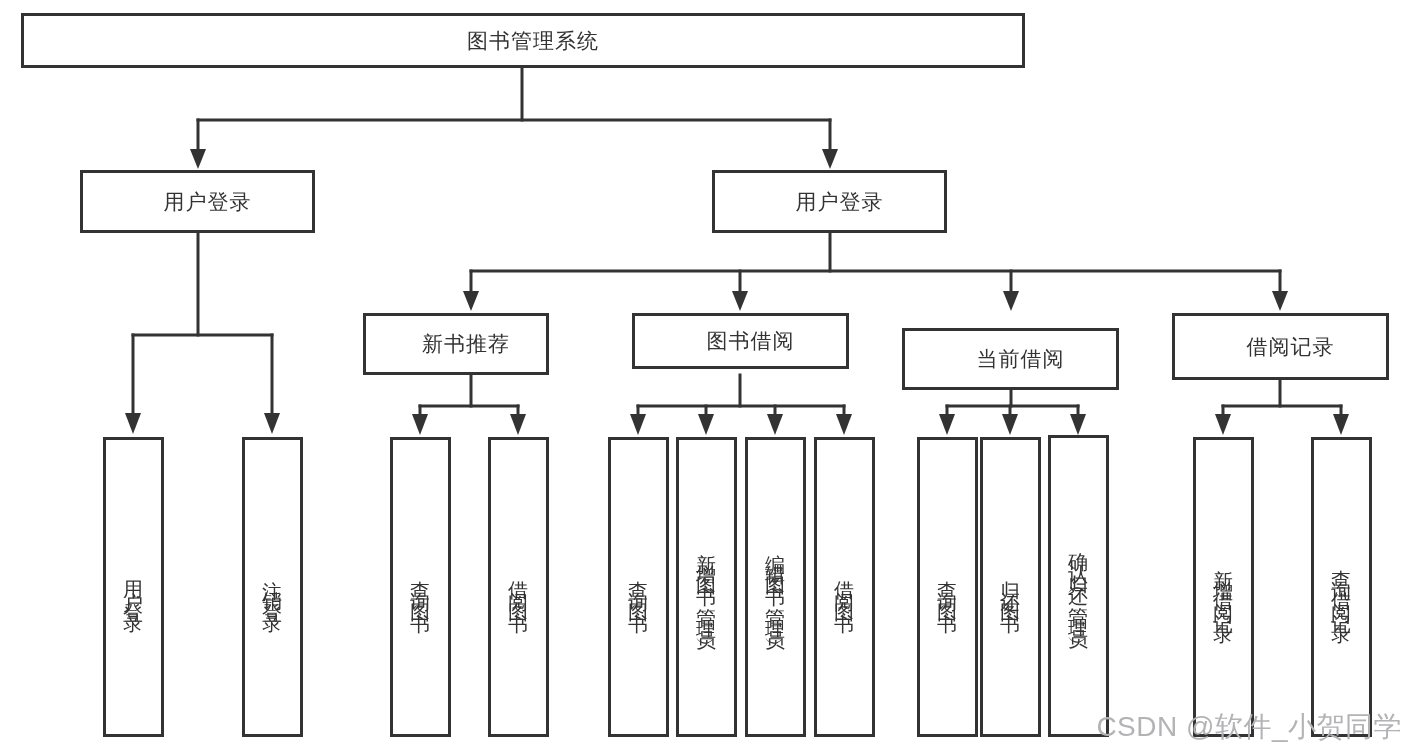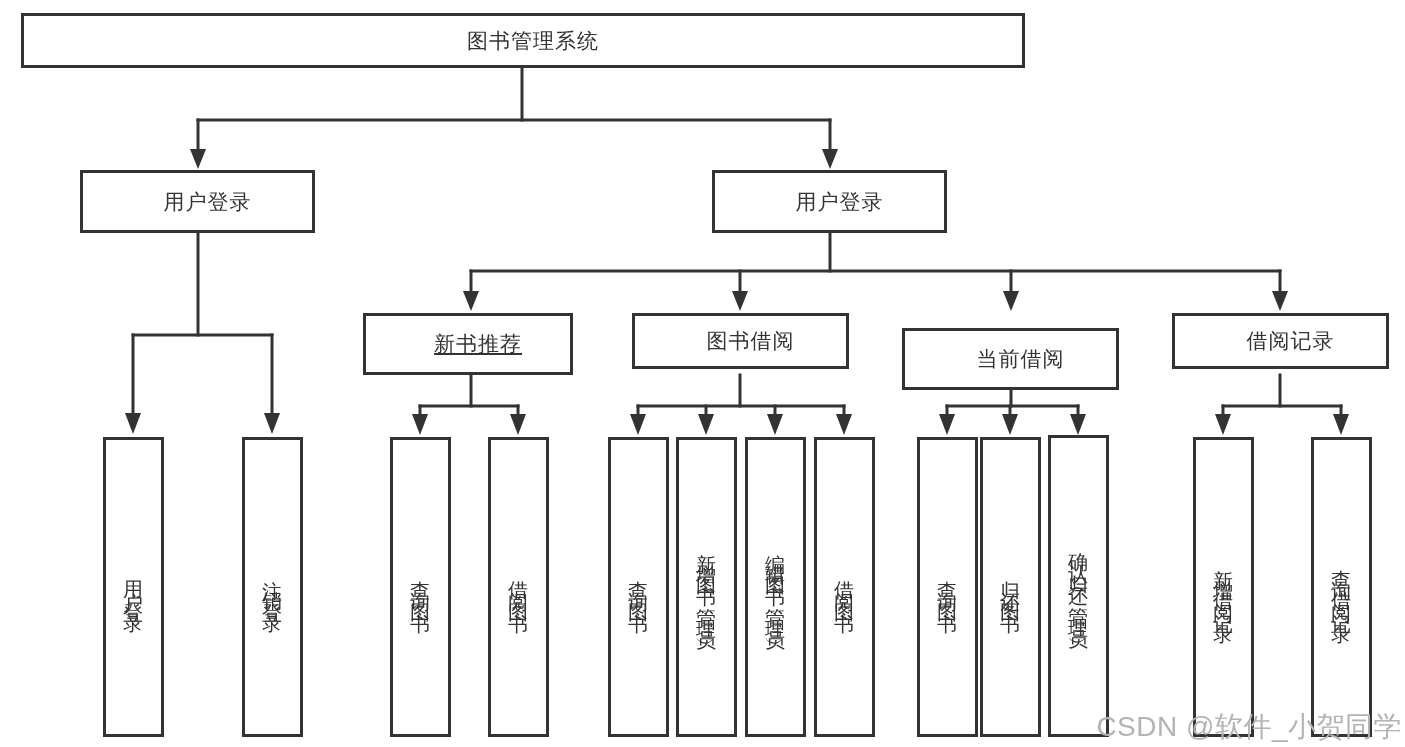--- a/index.html
+++ b/index.html
@@ -136,30 +136,30 @@
     <span>图书管理系统</span>
   </div>
 
   <div class="box box-h" style="left:80px; top:170px; width:235px; height:63px;">
     <span>用户登录</span>
   </div>
   <div class="box box-h" style="left:712px; top:170px; width:235px; height:63px;">
     <span>用户登录</span>
   </div>
 
-  <div class="box box-h" style="left:363px; top:313px; width:210px; height:62px;text-decoration:underline;">
+  <div class="box box-h" style="left:363px; top:313px; width:186px; height:62px;">
     <span>新书推荐</span>
   </div>
   <div class="box box-h" style="left:632px; top:313px; width:217px; height:56px;">
     <span>图书借阅</span>
   </div>
   <div class="box box-h" style="left:902px; top:313px; width:217px; height:62px;margin-top:15px;">
     <span>当前借阅</span>
   </div>
-  <div class="box box-h" style="left:1172px; top:313px; width:217px; height:56px;">
+  <div class="box box-h" style="left:1172px; top:313px; width:217px; height:67px;">
     <span>借阅记录</span>
   </div>
 
   <div class="box box-v" style="left:103px; top:437px; width:61px; height:300px;">
     <span class="vtext">用户登录</span>
   </div>
   <div class="box box-v" style="left:242px; top:437px; width:61px; height:300px;">
     <span class="vtext">注销登录</span>
   </div>
 

